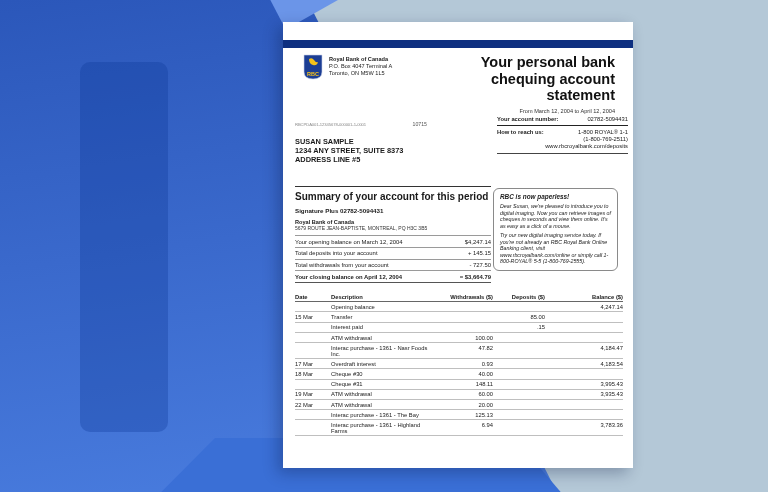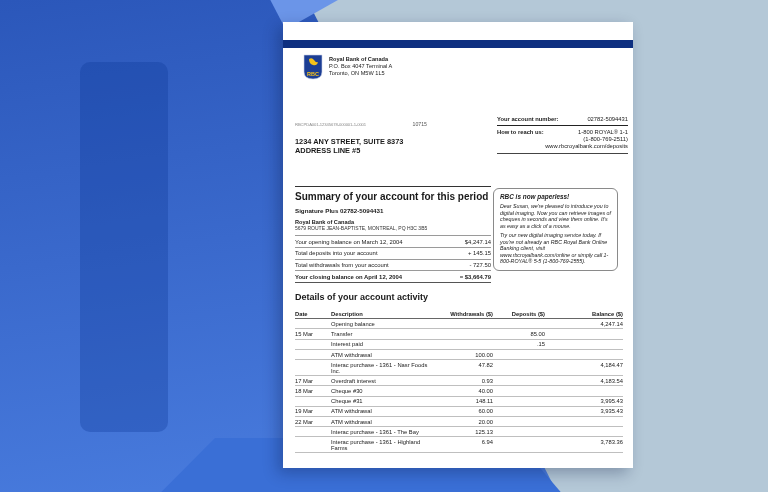--- a/index.html
+++ b/index.html
@@ -98,28 +98,37 @@
         <path d="M1 1 h18 v17 q0 7 -9 7 q-9 0 -9 -7 Z" fill="#1c3e94" stroke="#c9d2e8" stroke-width="0.6"></path>
         <path d="M6 5 q3 -2 5 1 q2 3 4 2 q-1 4 -5 3 q-4 -1 -4 -6 Z" fill="#f5c21a"></path>
         <text x="10" y="22" text-anchor="middle" font-size="5.5" font-weight="bold" fill="#f5c21a" font-family="Liberation Sans, sans-serif">RBC</text>
       </svg>
       <div class="bank-lines">
         <div class="b">Royal Bank of Canada</div>
         <div>P.O. Box 4047 Terminal A</div>
         <div>Toronto, ON M5W 1L5</div>
       </div>
     </div>
+    <div>
+      <div class="stmt-title">
+        <div>Your personal bank</div>
+        <div>chequing account</div>
+        <div>statement</div>
+      </div>
+      <div class="stmt-period">From March 12, 2004 to April 12, 2004</div>
+    </div>
   </div>
 
   <div class="mail">
     <div>
       <span class="mail-code">RBCPDA001-12345678-000001-1-0001</span>
       <span class="mail-imprint">10715</span>
     </div>
     <div class="recipient">
+      <div>SUSAN SAMPLE</div>
       <div>1234 ANY STREET, SUITE 8373</div>
       <div>ADDRESS LINE #5</div>
     </div>
   </div>
 
   <div class="account-info">
     <div class="acct-row">
       <span class="label">Your account number:</span>
       <span>02782-5094431</span>
     </div>
@@ -163,21 +172,20 @@
       </div>
   </div>
 
   <div class="paperless">
     <div class="paperless-title">RBC is now paperless!</div>
     <p>Dear Susan, we're pleased to introduce you to digital imaging. Now you can retrieve images of cheques in seconds and view them online. It's as easy as a click of a mouse.</p>
     <p>Try our new digital imaging service today. If you're not already an RBC Royal Bank Online Banking client, visit www.rbcroyalbank.com/online or simply call 1-800-ROYAL® 5-5 (1-800-769-2555).</p>
   </div>
 
   <div class="details">
-    <div class="details-title">Details of your account activity</div>
     <div class="t-row t-head">
       <span class="c-date">Date</span>
       <span class="c-desc">Description</span>
       <span class="c-wd">Withdrawals ($)</span>
       <span class="c-dep">Deposits ($)</span>
       <span class="c-bal">Balance ($)</span>
     </div>
     <div>
 
         <div class="t-row">

